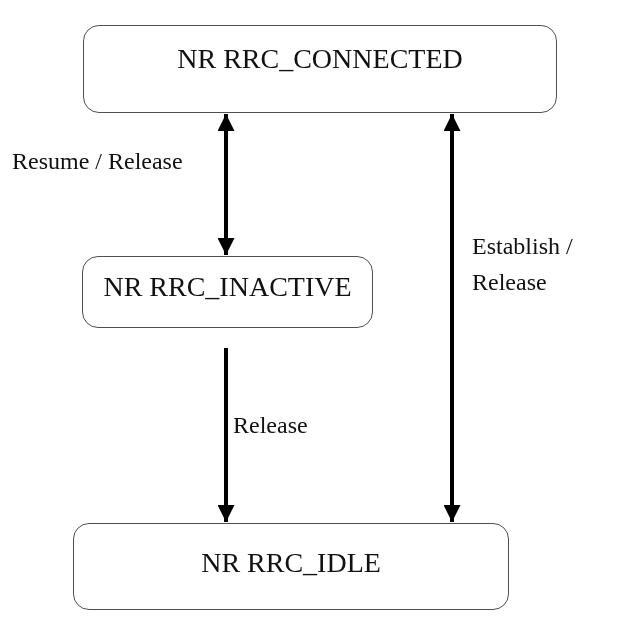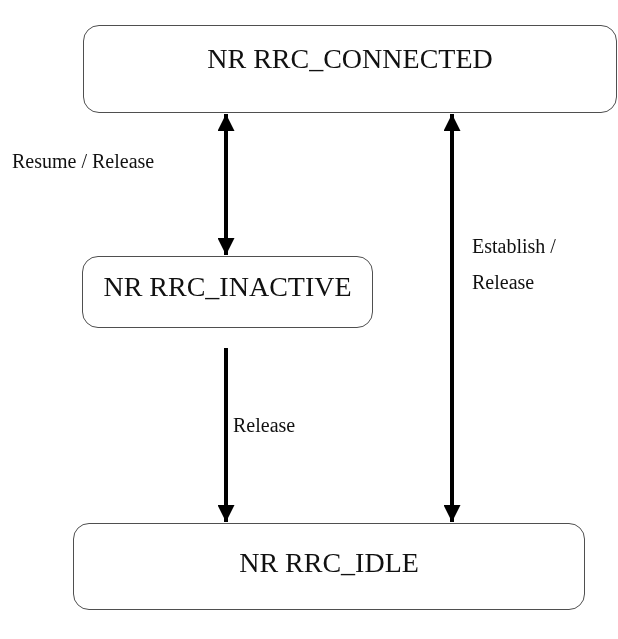--- a/index.html
+++ b/index.html
@@ -37,30 +37,30 @@
     box-sizing: border-box;
     background: var(--background, #ffffff);
     border: 1.5px solid var(--box-border, #4f4f4f);
     border-radius: 16px;
     display: flex;
     align-items: center;
     justify-content: center;
     font-size: 28px;
     white-space: nowrap;
   }
-  #box-connected { left: 83px; top: 25px;  width: 534px; height: 88px; }
+  #box-connected { left: 83px; top: 25px;  width: 474px; height: 88px; }
   #box-inactive  { left: 82px; top: 256px; width: 291px; height: 72px; }
-  #box-idle      { left: 73px; top: 523px; width: 512px; height: 87px; }
+  #box-idle      { left: 73px; top: 523px; width: 436px; height: 87px; }
   .state-label { position: relative; }
   #box-connected .state-label { top: -10px; }
   #box-inactive  .state-label { top: -5px; }
   #box-idle      .state-label { top: -4px; }
   .edge-label {
     position: absolute;
-    font-size: 20px;
+    font-size: 24px;
     line-height: 36px;
     white-space: nowrap;
   }
   #label-resume-release { left: 12px;  top: 143px; }
   #label-establish      { left: 472px; top: 228px; }
   #label-release        { left: 233px; top: 407px; }
 </style>
 </head>
 <body>
 

